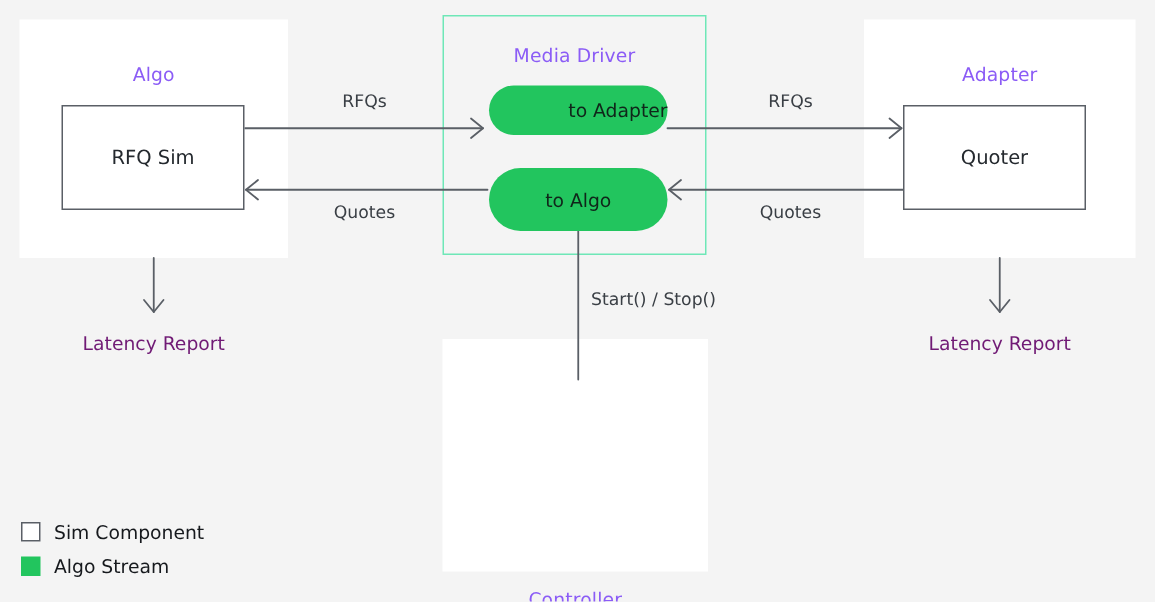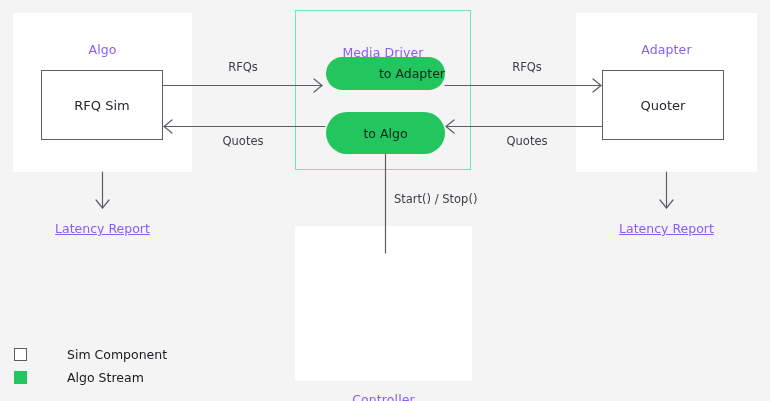--- a/index.html
+++ b/index.html
@@ -72,36 +72,34 @@
   .edge-label {
     position: absolute;
     font-size: 11.5px;
     color: #3a3f45;
     white-space: nowrap;
     text-align: center;
   }
   .sink-label {
     position: absolute;
     font-size: 12.5px;
-    color: #8b5cf6;
+    color: #701a75;
     white-space: nowrap;
     text-align: center;
-    text-decoration: underline;
   }
   .legend {
     position: absolute;
     left: 14px;
     top: 344px;
   }
   .legend-row {
     display: flex;
     align-items: center;
     height: 20px;
     margin-bottom: 3px;
-    gap: 31px;
   }
   .swatch {
     width: 13px;
     height: 13px;
     box-sizing: border-box;
     margin-right: 9px;
     flex: 0 0 auto;
   }
   .swatch-outline {
     background: #ffffff;
@@ -119,21 +117,21 @@
 </head>
 <body>
 
 <div id="diagram">
 
   <div class="zone" style="left:13px; top:13px; width:179px; height:159px;">
     <div class="zone-title" style="top:29px;">Algo</div>
   </div>
 
   <div class="zone-media" style="left:295px; top:10px; width:176px; height:160px;">
-    <div class="zone-title" style="top:34px; left:0;">Media Driver</div>
+    <div class="zone-title" style="top:18px; left:0;">Media Driver</div>
   </div>
 
   <div class="zone" style="left:576px; top:13px; width:181px; height:159px;">
     <div class="zone-title" style="top:29px;">Adapter</div>
   </div>
 
   <div class="zone" style="left:295px; top:226px; width:177px; height:155px;">
     <div class="zone-title" style="top:126px;margin-top:40px;">Controller</div>
   </div>
 

